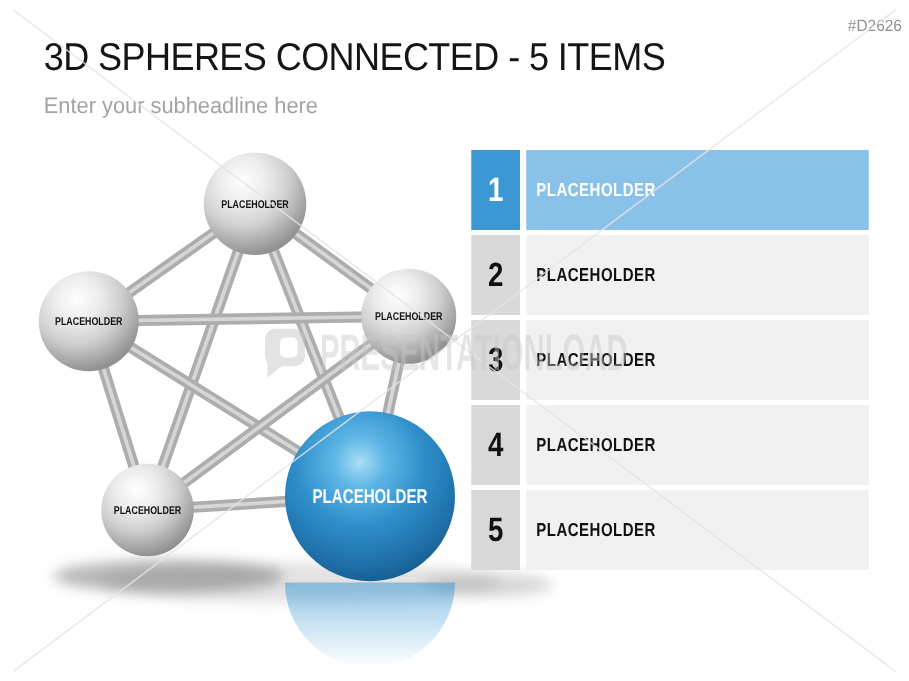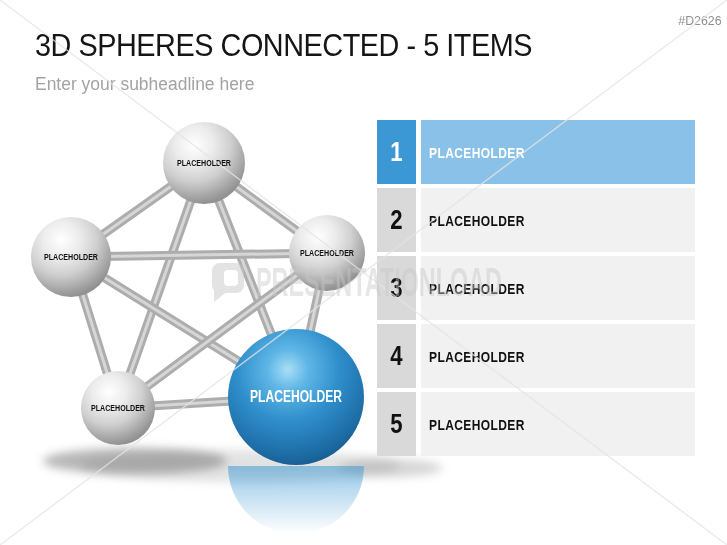--- a/index.html
+++ b/index.html
@@ -1,17 +1,17 @@
 <!DOCTYPE html>
 <html><head>
 <meta charset="utf-8">
 <style>
   html,body{margin:0;padding:0;background:#ffffff;}
   .slide{position:relative;width:727px;height:545px;background:#ffffff;overflow:hidden;
-         font-family:"Liberation Sans",sans-serif;}
+         font-family:"Liberation Sans",sans-serif;border-radius:31px;}
   .code{position:absolute;top:13px;right:5px;font-size:13px;color:#8f8f8f;
         transform:scaleX(.95);transform-origin:right top;}
   .title{position:absolute;left:35px;top:28px;margin:0;font-size:31px;font-weight:400;
          color:#151515;letter-spacing:-0.5px;transform:scaleX(.93);transform-origin:left top;
          white-space:nowrap;}
   .subheadline{position:absolute;left:35px;top:74px;font-size:18px;color:#a3a3a3;
          transform:scaleX(.97);transform-origin:left top;white-space:nowrap;}
   #diagram{position:absolute;left:0;top:0;width:727px;height:545px;}
   .list{position:absolute;left:377px;top:120px;width:318px;display:flex;
         flex-direction:column;gap:4px;}

